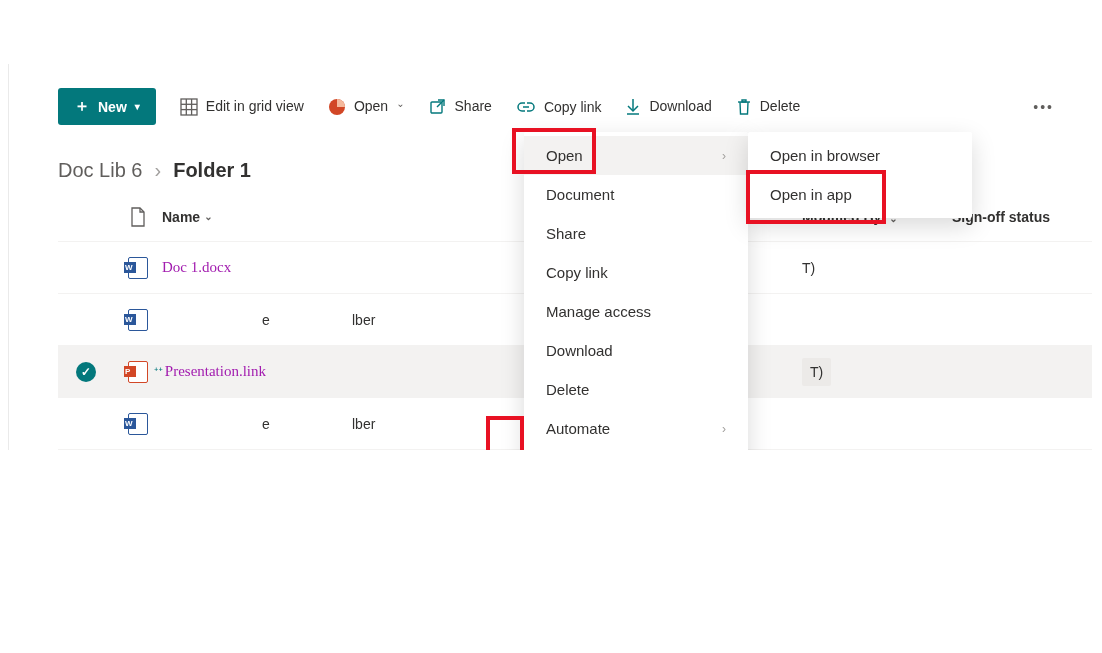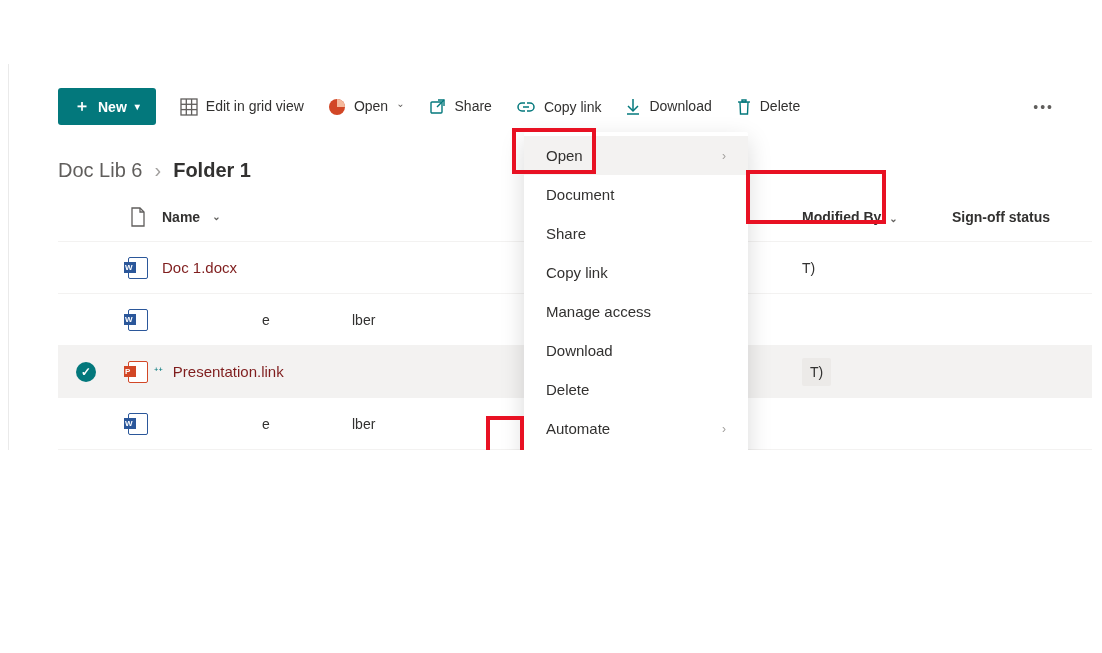--- a/index.html
+++ b/index.html
@@ -74,36 +74,36 @@
   }
   .thead {
     font-weight: 600;
     color: #323130;
     min-height: 50px;
     font-size: 14px;
   }
   .trow { min-height: 52px; }
   .col-sel { width: 56px; display:flex; justify-content:center; }
   .col-icon { width: 48px; display:flex; justify-content:center; }
-  .col-name { flex: 1; display:flex; align-items:center; gap:8px; }
+  .col-name { flex: 1; display:flex; align-items:center; gap:0; }
   .col-actions { width: 100px; display:flex; align-items:center; gap:14px; justify-content:flex-end; padding-right:10px;}
   .col-m1 { width: 90px; }
   .col-modby { width: 150px; }
   .col-signoff { width: 140px; }
   .thead .sort-chev { font-size:10px; color:#605e5c; margin-left:4px;}
   .trow.selected { background: #f3f2f1; }
   .sel-check {
     width: 20px; height: 20px; border-radius: 50%;
     background: #03787c; display:flex; align-items:center; justify-content:center;
     color:#fff; font-size:12px; font-weight:700;
   }
   .pptx-new {
     color:#03787c; font-size:13px; margin-right:2px; margin-left:-8px;
   }
-  .file-name { color:#7f1d1d; font-size:15px; }
+  .file-name { color:#a21caf; font-size:15px;font-family:Liberation Serif, serif; }
 
   
   .ftype {
     width: 20px; height: 22px; border: 1.5px solid; border-radius: 2px;
     display:flex; align-items:center; justify-content:center;
     font-size: 9px; font-weight: 700; position:relative; background:#fff;
   }
   .ftype.doc { border-color:#2b579a; color:#2b579a; }
   .ftype.ppt { border-color:#d24726; color:#d24726; }
   .ftype::before {
@@ -366,17 +366,25 @@
         <span>Rename</span>
       </div>
       <div class="menu-item">
         <span>Pin to top</span>
       </div>
       <div class="menu-item">
         <span>Move to</span>
       </div>
     </div>
 
+  <div class="menu menu2" id="menu2">
+      <div class="menu-item">
+        <span>Open in browser</span>
+      </div>
+      <div class="menu-item">
+        <span>Open in app</span>
+      </div>
+    </div>
 
   <div class="redbox rb1"></div>
   <div class="redbox rb2"></div>
   <div class="redbox rb3"></div>
 </div>
 
 </body></html>

